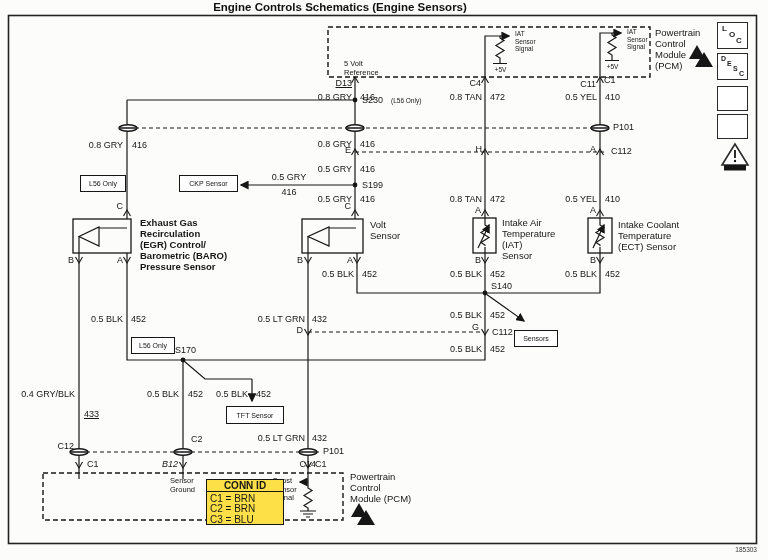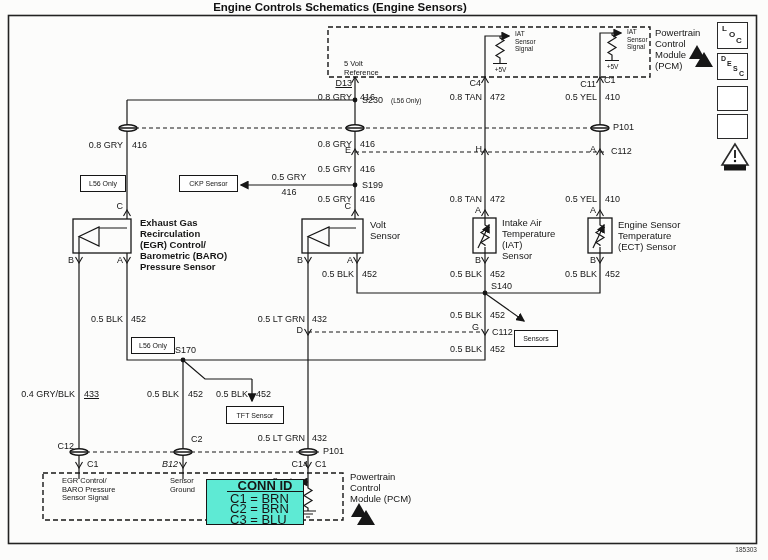--- a/index.html
+++ b/index.html
@@ -9,21 +9,21 @@
   .lbl{position:absolute;z-index:2;font-size:9px;line-height:10px;color:#161616;white-space:pre-line;}
   .r{text-align:right;}
   .c{text-align:center;}
   .sm{font-size:7.5px;line-height:8.5px;}
   .xs{font-size:6.5px;line-height:7.5px;}
   .comp{font-size:9.5px;line-height:11px;}
   .title{position:absolute;left:0;top:1px;width:680px;text-align:center;z-index:2;
          font-size:11.5px;font-weight:bold;color:#111;}
   .nbox{position:absolute;z-index:3;border:1.2px solid #161616;background:#fff;
         display:flex;align-items:center;justify-content:center;font-size:7px;color:#161616;}
-  .connid{position:absolute;z-index:3;border:1.4px solid #161616;background:#5eead4;font-size:13px;line-height:9px;padding-left:20px;}
+  .connid{position:absolute;z-index:3;border:1.4px solid #161616;background:#fde047;font-size:10px;line-height:9px;}
   .connid .hd{text-align:center;border-bottom:1px solid #161616;padding:1px 2px;font-weight:bold;}
   .connid .rw{padding:0 3px;margin-top:1.5px;}
   .sidebtn{position:absolute;z-index:3;width:29px;height:25px;border:1.6px solid #2a2a2a;background:#fff;}
   .sidebtn span{position:absolute;font-weight:bold;color:#222;}
   .num{position:absolute;z-index:2;font-size:6.5px;color:#333;}
 </style>
 </head>
 <body>
 
 <div class="stage">
@@ -205,21 +205,21 @@
   <div class="lbl" style="left:491px;top:281px;">S140</div>
   <div class="lbl r" style="left:290px;top:325px;width:13px;">D</div>
   <div class="lbl r" style="left:466px;top:322px;width:13px;">G</div>
   <div class="lbl" style="left:492px;top:327px;">C112</div>
   <div class="lbl" style="left:175px;top:345px;">S170</div>
   <div class="lbl" style="left:323px;top:446px;">P101</div>
   <div class="lbl r" style="left:52px;top:441px;width:22px;">C12</div>
   <div class="lbl" style="left:87px;top:459px;">C1</div>
   <div class="lbl r" style="left:155px;top:459px;width:23px;font-style:italic;">B12</div>
   <div class="lbl" style="left:191px;top:434px;">C2</div>
-  <div class="lbl r" style="left:284px;top:459px;width:24px;">C14</div>
+  <div class="lbl r" style="left:292px;top:459px;width:24px;">C14</div>
   <div class="lbl" style="left:315px;top:459px;">C1</div>
 
   <div class="lbl r" style="left:297px;top:92px;width:55px;">0.8 GRY</div>
     <div class="lbl" style="left:360px;top:92px;">416</div>
   <div class="lbl r" style="left:427px;top:92px;width:55px;">0.8 TAN</div>
     <div class="lbl" style="left:490px;top:92px;">472</div>
   <div class="lbl r" style="left:542px;top:92px;width:55px;">0.5 YEL</div>
     <div class="lbl" style="left:605px;top:92px;">410</div>
   <div class="lbl r" style="left:68px;top:140px;width:55px;">0.8 GRY</div>
     <div class="lbl" style="left:132px;top:140px;">416</div>
@@ -241,54 +241,51 @@
     <div class="lbl" style="left:605px;top:269px;">452</div>
   <div class="lbl r" style="left:427px;top:310px;width:55px;">0.5 BLK</div>
     <div class="lbl" style="left:490px;top:310px;">452</div>
   <div class="lbl r" style="left:427px;top:344px;width:55px;">0.5 BLK</div>
     <div class="lbl" style="left:490px;top:344px;">452</div>
   <div class="lbl r" style="left:243px;top:314px;width:62px;">0.5 LT GRN</div>
     <div class="lbl" style="left:312px;top:314px;">432</div>
   <div class="lbl r" style="left:67px;top:314px;width:56px;">0.5 BLK</div>
     <div class="lbl" style="left:131px;top:314px;">452</div>
   <div class="lbl r" style="left:10px;top:389px;width:65px;">0.4 GRY/BLK</div>
-    <div class="lbl" style="left:84px;top:389px;text-decoration:underline;">433</div>
+    <div class="lbl" style="left:84px;top:409px;text-decoration:underline;">433</div>
   <div class="lbl r" style="left:122px;top:389px;width:57px;">0.5 BLK</div>
     <div class="lbl" style="left:188px;top:389px;">452</div>
   <div class="lbl r" style="left:191px;top:389px;width:57px;">0.5 BLK</div>
     <div class="lbl" style="left:256px;top:389px;">452</div>
   <div class="lbl r" style="left:243px;top:433px;width:62px;">0.5 LT GRN</div>
     <div class="lbl" style="left:312px;top:433px;">432</div>
   <div class="lbl c" style="left:260px;top:172px;width:58px;">0.5 GRY</div>
   <div class="lbl c" style="left:260px;top:187px;width:58px;">416</div>
 
   <div class="lbl comp" style="left:140px;top:217px;width:100px;font-weight:bold;">Exhaust Gas
 Recirculation
 (EGR) Control/
 Barometric (BARO)
 Pressure Sensor</div>
   <div class="lbl comp" style="left:370px;top:219px;width:60px;">Volt
 Sensor</div>
   <div class="lbl comp" style="left:502px;top:217px;width:80px;">Intake Air
 Temperature
 (IAT)
 Sensor</div>
-  <div class="lbl comp" style="left:618px;top:219px;width:85px;">Engine Sensor
+  <div class="lbl comp" style="left:618px;top:219px;width:85px;">Intake Coolant
 Temperature
 (ECT) Sensor</div>
 
   <div class="nbox" style="left:80px;top:175px;width:44px;height:15px;">L56 Only</div>
   <div class="nbox" style="left:179px;top:175px;width:57px;height:15px;">CKP Sensor</div>
   <div class="nbox" style="left:131px;top:337px;width:42px;height:15px;">L56 Only</div>
   <div class="nbox" style="left:226px;top:406px;width:56px;height:16px;">TFT Sensor</div>
   <div class="nbox" style="left:514px;top:330px;width:42px;height:15px;">Sensors</div>
 
-  <div class="lbl sm" style="left:62px;top:477px;width:80px;">EGR Control/
-BARO Pressure
-Sensor Signal</div>
   <div class="lbl sm" style="left:170px;top:477px;width:45px;">Sensor
 Ground</div>
   <div class="lbl sm" style="left:273px;top:477px;width:30px;">Boost
 Sensor
 Signal</div>
   <div class="connid" style="left:206px;top:479px;width:76px;">
     <div class="hd">CONN ID</div>
     <div class="rw">C1 = BRN</div>
     <div class="rw">C2 = BRN</div>
     <div class="rw">C3 = BLU</div>

